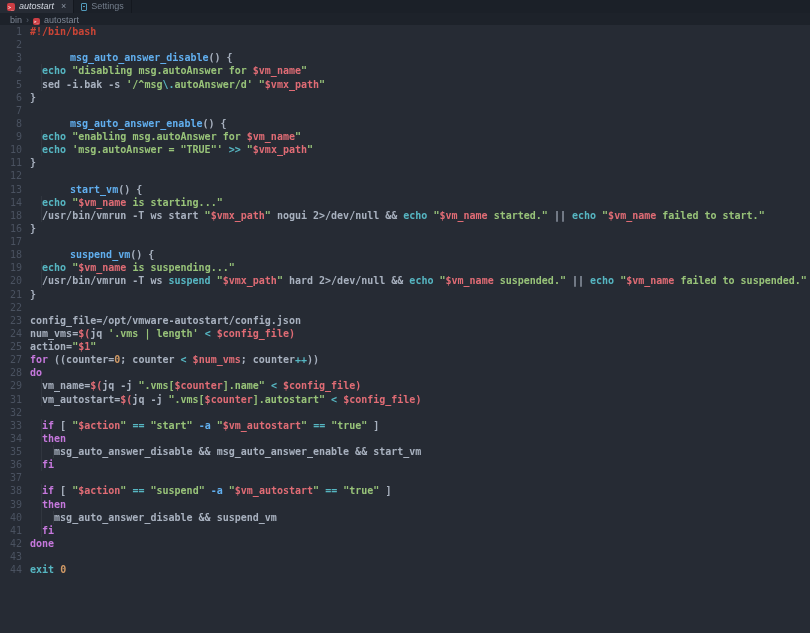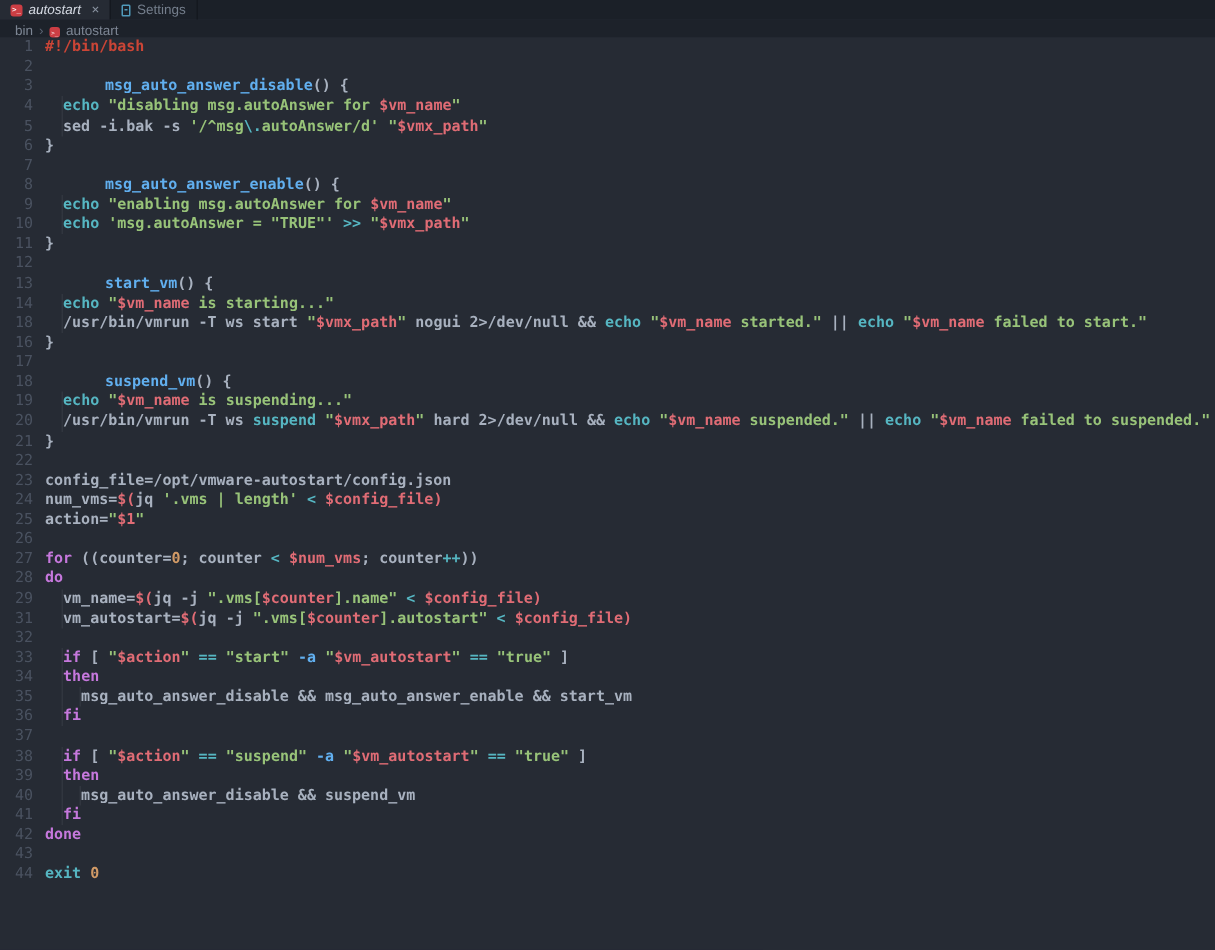--- a/index.html
+++ b/index.html
@@ -176,24 +176,20 @@
     </div>
     <div class="line">
       <span class="ln">24</span>
       <span class="code"><span class="t-p">num_vms=</span><span class="t-v">$(</span><span class="t-p">jq </span><span class="t-s">'.vms | length'</span><span class="t-p"> </span><span class="t-o">&lt;</span><span class="t-p"> </span><span class="t-v">$config_file</span><span class="t-v">)</span></span>
     </div>
     <div class="line">
       <span class="ln">25</span>
       <span class="code"><span class="t-p">action=</span><span class="t-s">"</span><span class="t-v">$1</span><span class="t-s">"</span></span>
     </div>
     <div class="line">
-      <span class="ln">26</span>
-      <span class="code"></span>
-    </div>
-    <div class="line">
       <span class="ln">27</span>
       <span class="code"><span class="t-k">for</span><span class="t-p"> ((counter=</span><span class="t-n">0</span><span class="t-p">; counter </span><span class="t-o">&lt;</span><span class="t-p"> </span><span class="t-v">$num_vms</span><span class="t-p">; counter</span><span class="t-o">++</span><span class="t-p">))</span></span>
     </div>
     <div class="line">
       <span class="ln">28</span>
       <span class="code"><span class="t-k">do</span></span>
     </div>
     <div class="line">
       <span class="ln">29</span>
       <span class="guide" style="left: 41px;"></span>

